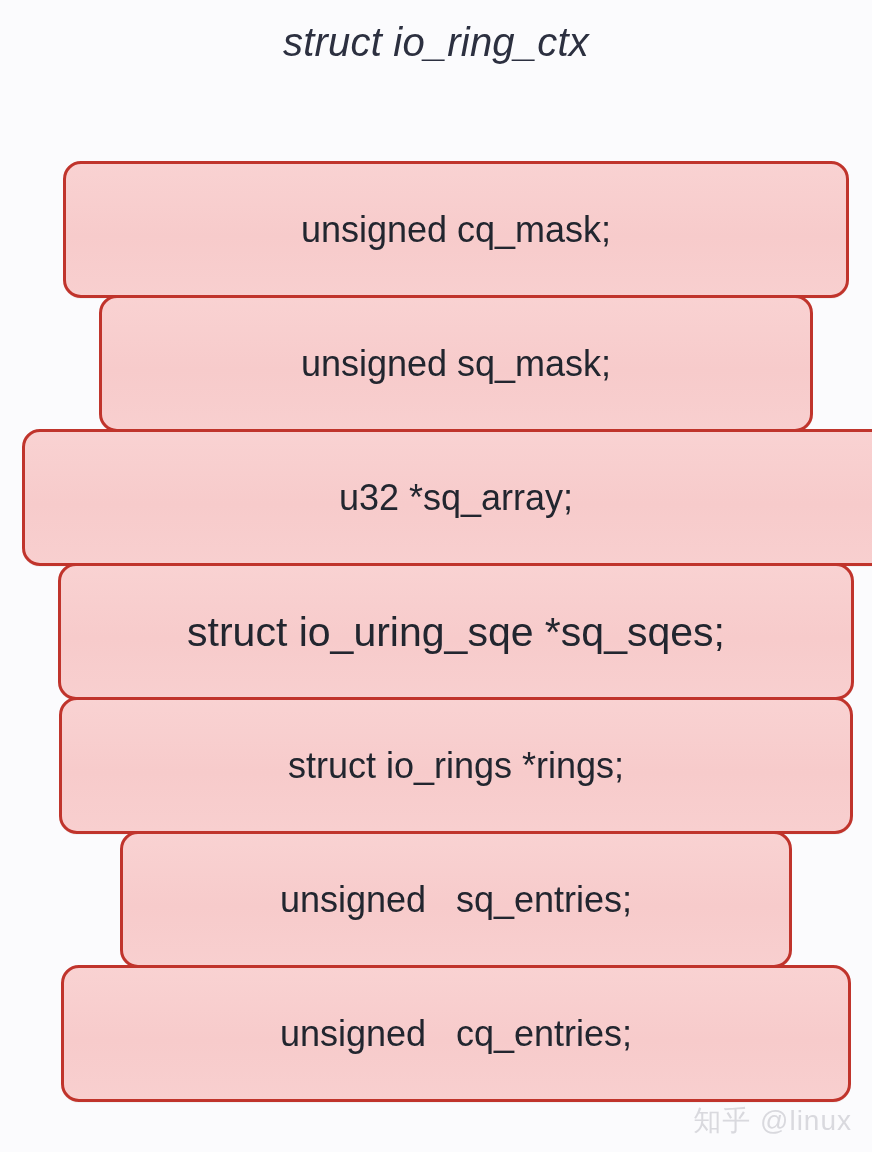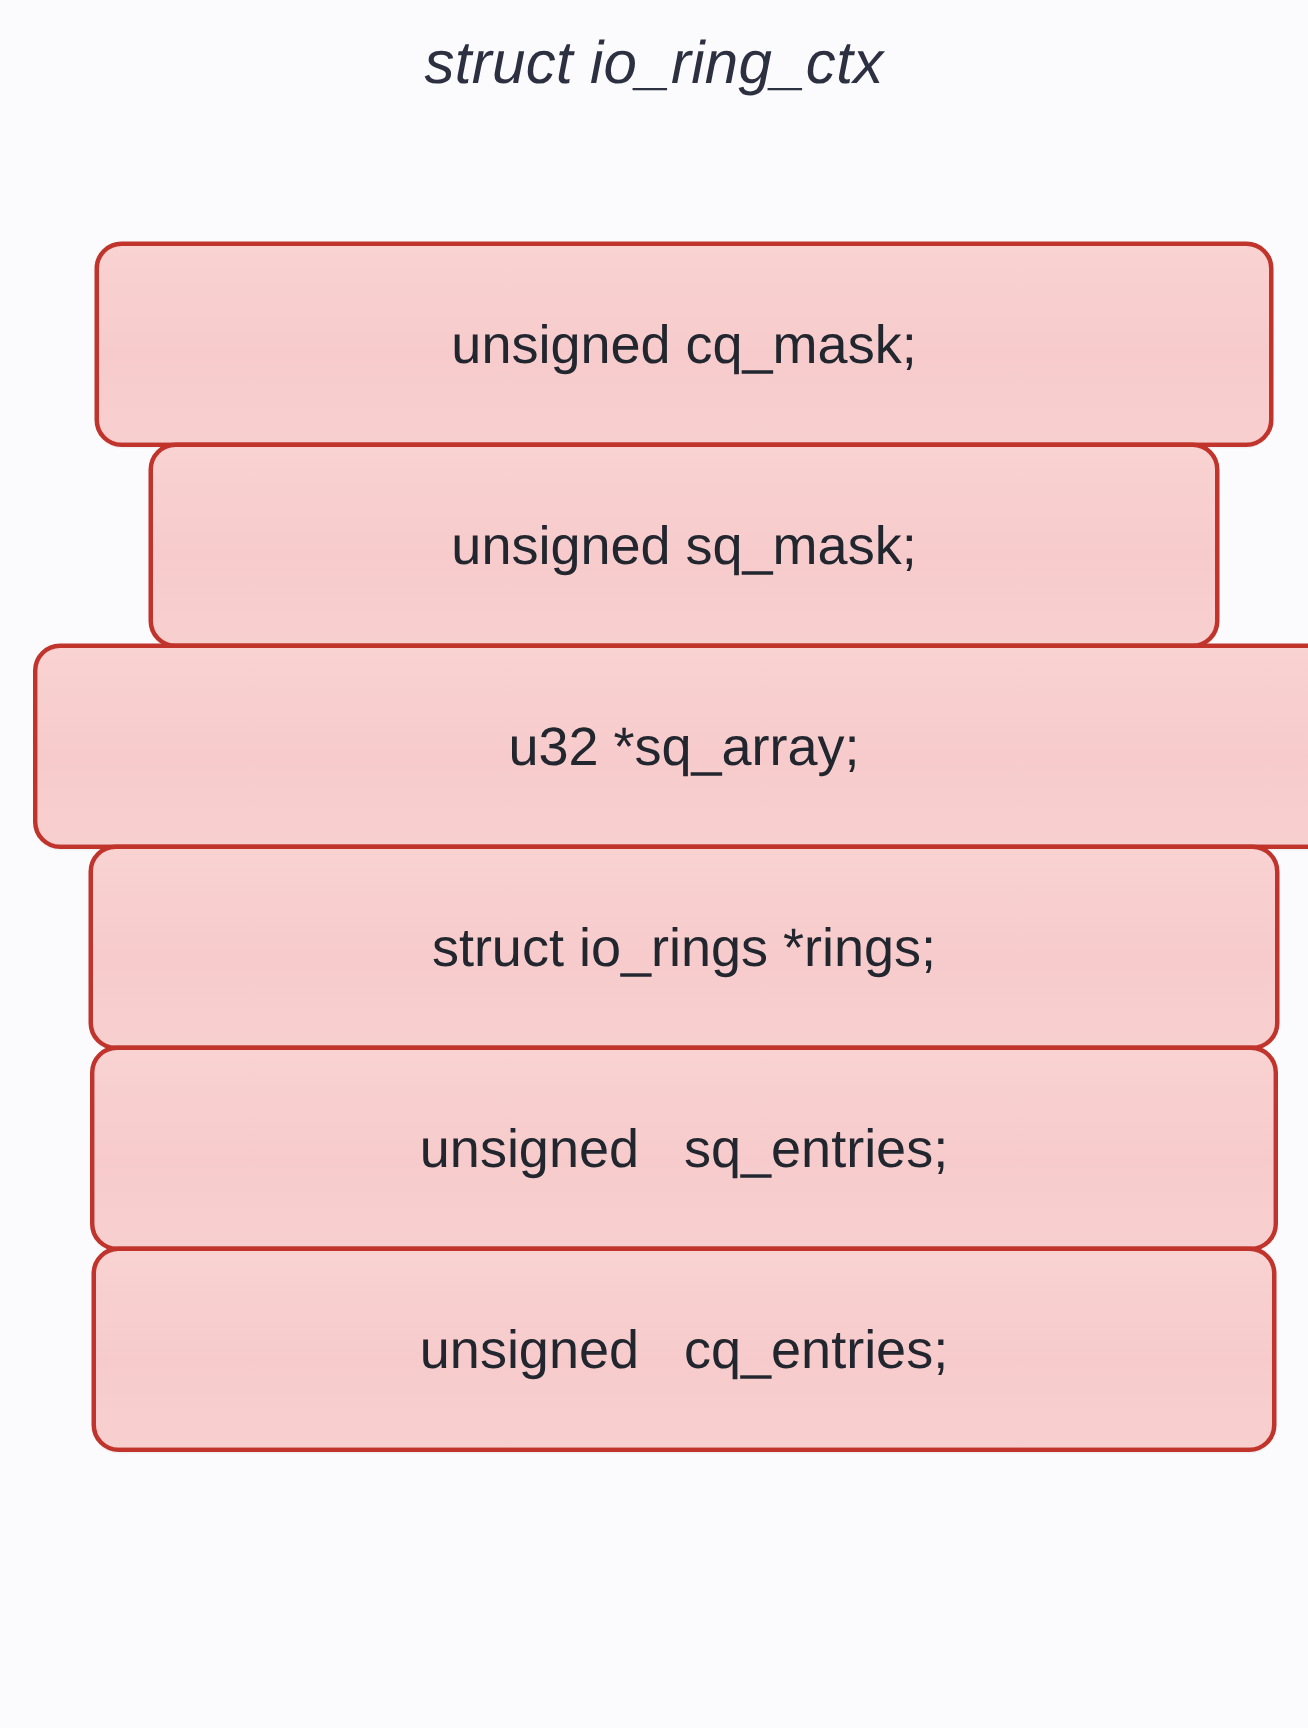--- a/index.html
+++ b/index.html
@@ -61,21 +61,21 @@
     white-space: pre;
     box-shadow: 0 1px 0 rgba(0,0,0,0.04);
   }
 
   
   .field-box.w1 { width: 786px; margin-top: 0px; }
   .field-box.w2 { width: 714px; margin-top: -3px; }
   .field-box.w3 { width: 868px; margin-top: -3px; }
   .field-box.w4 { width: 796px; margin-top: -3px; }
   .field-box.w5 { width: 794px; margin-top: -3px; justify-content: center; }
-  .field-box.w6 { width: 792px; margin-top: -3px; }
+  .field-box.w6 { width: 672px; margin-top: -3px; }
   .field-box.w7 { width: 790px; margin-top: -3px; }
 
   .field-text {
     font-size: 36px;
     line-height: 44px;
     color: #22262f;
     white-space: pre;
   }
   .field-text.big {
     font-size: 41px;
@@ -108,29 +108,33 @@
     </div>
 
     <div class="field-box w2">
       <span class="field-text">unsigned sq_mask;</span>
     </div>
 
     <div class="field-box w3">
       <span class="field-text">u32 *sq_array;</span>
     </div>
 
+    <div class="field-box w4">
+      <span class="field-text big">struct io_uring_sqe *sq_sqes;</span>
+    </div>
 
     <div class="field-box w5">
       <span class="field-text">struct io_rings *rings;</span>
     </div>
 
     <div class="field-box w6">
       <span class="field-text">unsigned   sq_entries;</span>
     </div>
 
     <div class="field-box w7">
       <span class="field-text">unsigned   cq_entries;</span>
     </div>
 
   </div>
 
+  <div class="watermark">知乎 @linux</div>
 
 </div>
 
 </body></html>

